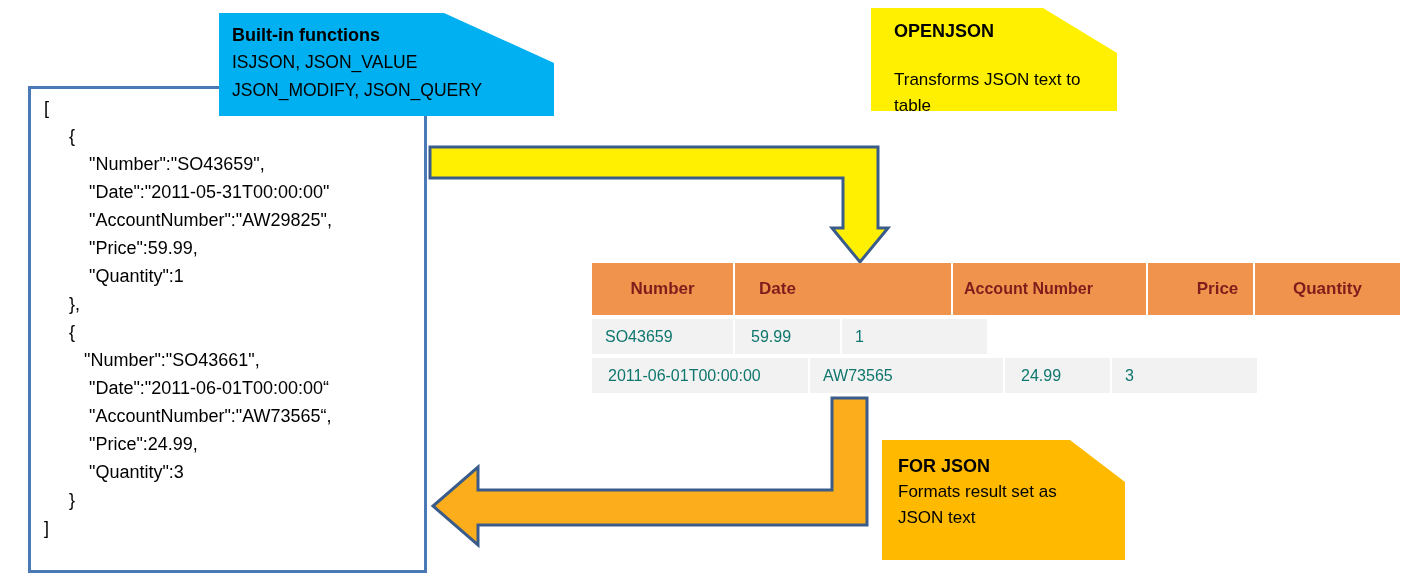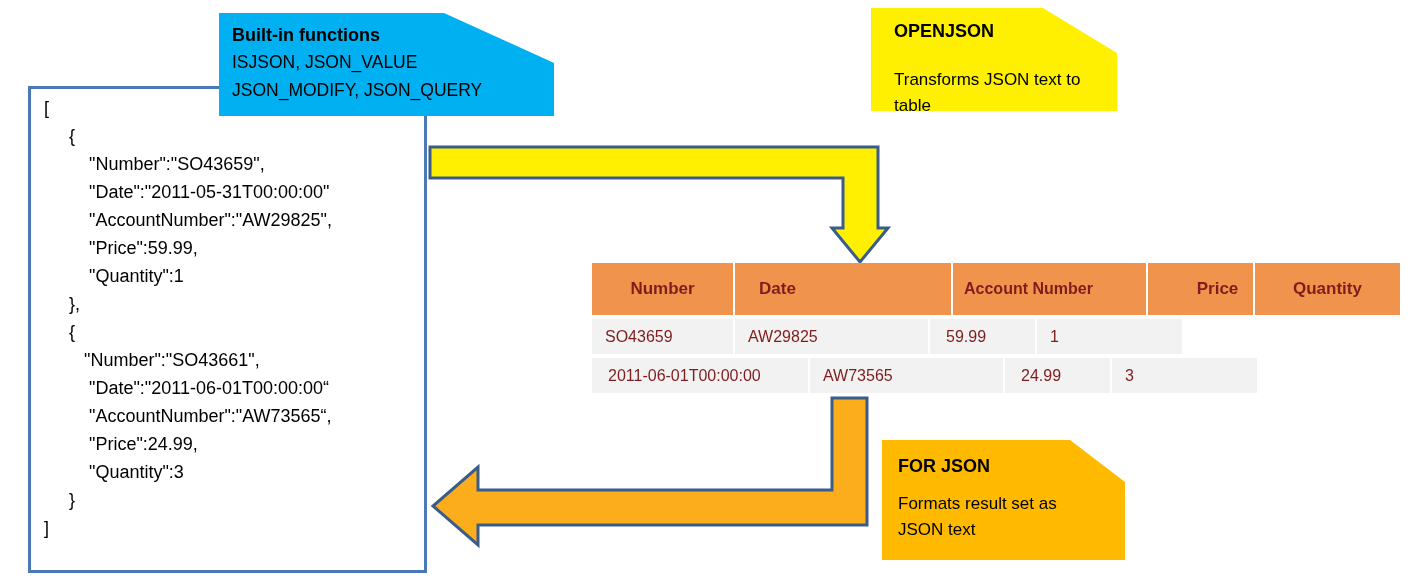--- a/index.html
+++ b/index.html
@@ -32,31 +32,31 @@
     left:871px;top:8px;width:246px;height:103px;background:#FEF000;
     clip-path:polygon(0 0,172px 0,100% 45px,100% 100%,0 100%);
     padding:10px 0 0 23px;
   }
   .callout-yellow .callout-body{margin-top:23px;width:218px;}
   .callout-orange{
     left:882px;top:440px;width:243px;height:120px;background:#FFBA00;
     clip-path:polygon(0 0,188px 0,100% 42px,100% 100%,0 100%);
     padding:13px 0 4px 16px;
   }
-  .callout-orange .callout-body{margin-top:12px;width:170px;}
+  .callout-orange .callout-body{width:170px;}
   
   .result-table{position:absolute;left:592px;top:263px;width:808px;z-index:2;}
   .thead{display:flex;height:52px;}
   .trow{display:flex;height:35px;margin-top:4px;}
   .th{
     background:#F0944D;color:#7f1d1d;font-weight:bold;font-size:17px;
     display:flex;align-items:center;justify-content:center;box-sizing:border-box;
   }
   .td{
-    background:#F2F2F2;color:#7f1d1d;font-size:16px;
+    background:#F2F2F2;color:#0f766e;font-size:16px;
     display:flex;align-items:center;box-sizing:border-box;padding-left:13px;
   }
   .th + .th, .td + .td{margin-left:2px;}
   .c0{width:141px;}
   .c1{width:216px;}
   .c2{width:193px;}
   .c3{width:105px;padding-left:34px;}
   .c4{width:145px;}
   .th.c1{justify-content:flex-start;padding-left:24px;}
   .th.c2{justify-content:flex-start;padding-left:11px;font-size:16px;}
@@ -111,21 +111,20 @@
   <div class="result-table">
     <div class="thead">
       <div class="th c0">Number</div>
       <div class="th c1">Date</div>
       <div class="th c2">Account Number</div>
       <div class="th c3">Price</div>
       <div class="th c4">Quantity</div>
     </div>
     <div class="trow">
       <div class="td c0">SO43659</div>
-      <div class="td c2">AW29825</div>
       <div class="td c3">59.99</div>
       <div class="td c4">1</div>
     </div>
     <div class="trow">
       <div class="td c1">2011-06-01T00:00:00</div>
       <div class="td c2">AW73565</div>
       <div class="td c3">24.99</div>
       <div class="td c4">3</div>
     </div>
   </div>

